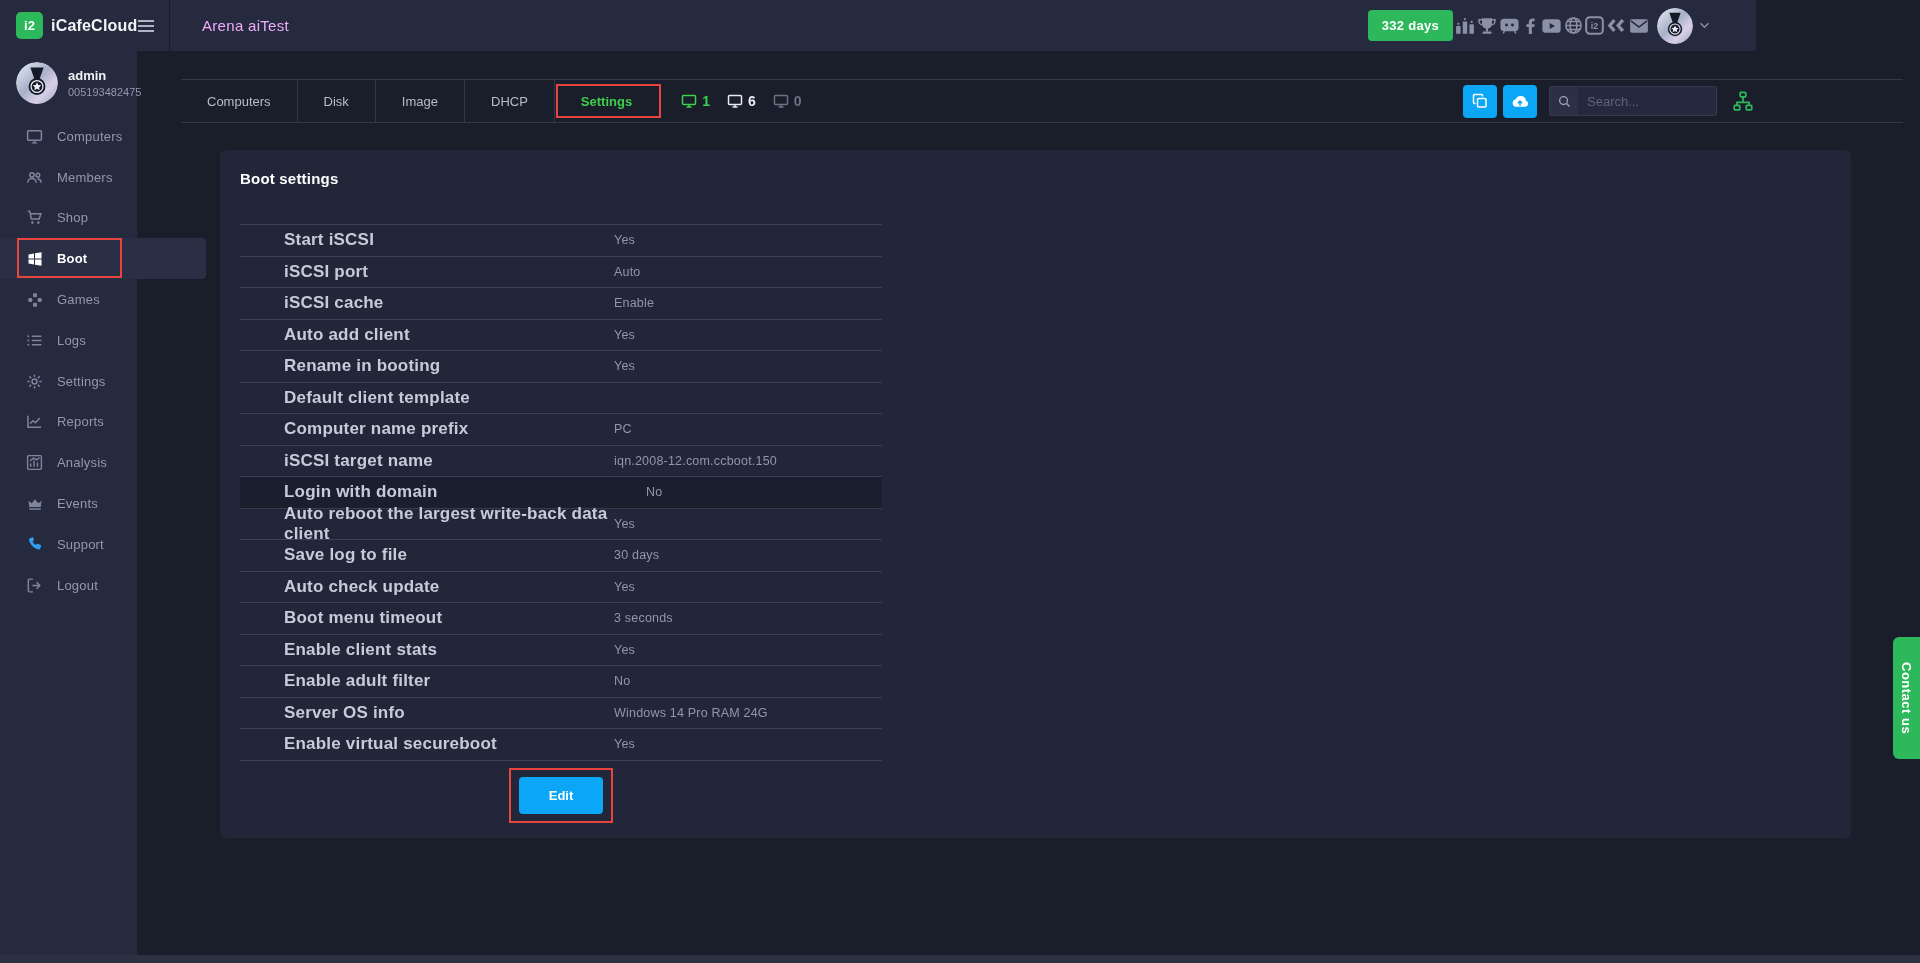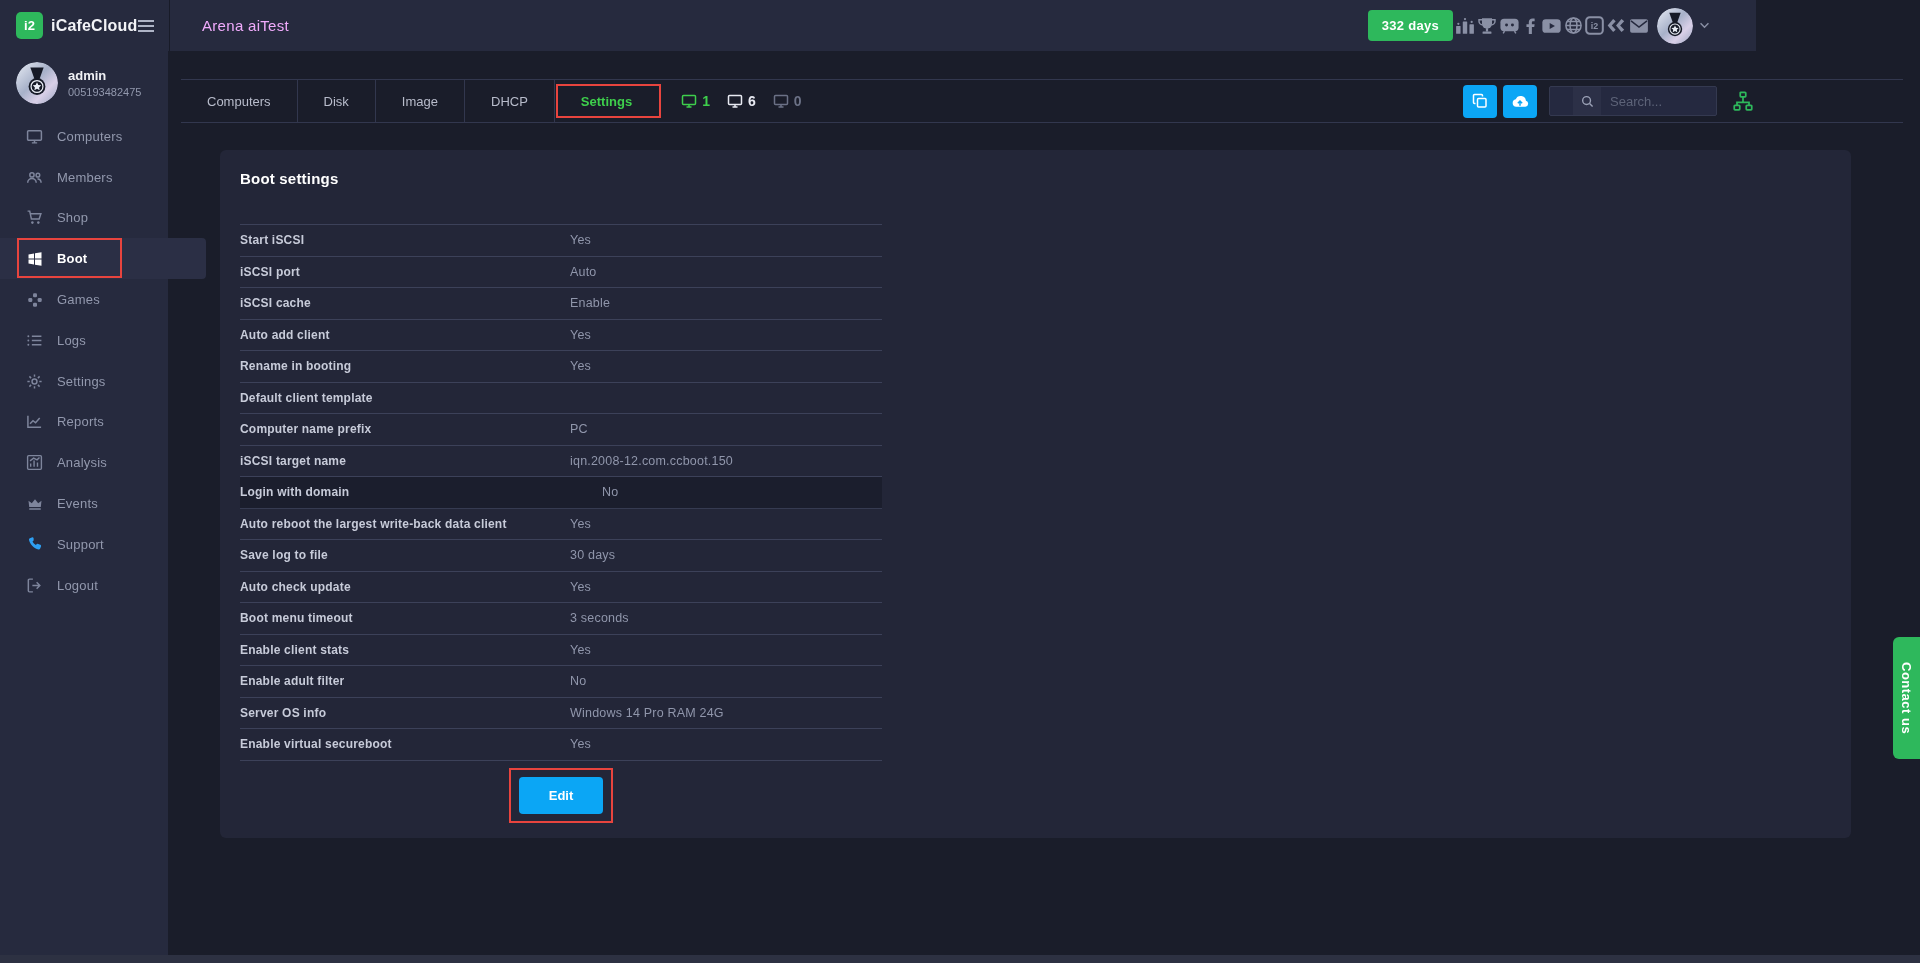--- a/index.html
+++ b/index.html
@@ -33,21 +33,21 @@
   .hamburger{margin-left:auto;margin-right:14px;background:none;border:none;cursor:pointer;color:#aeb4c6;display:flex;}
   .cafe-title{margin-left:32px;font-size:15px;color:#f0abfc;letter-spacing:.3px;}
   .topbar-right{margin-left:auto;display:flex;align-items:center;gap:2px;padding-right:46px;}
   .days-badge{background:var(--green);color:#fff;font-size:13px;font-weight:bold;padding:8px 14px;border-radius:4px;letter-spacing:.3px;}
   .tb-icon{background:none;border:none;cursor:pointer;color:var(--t-icon);display:flex;align-items:center;padding:0;}
   .user-menu{display:flex;align-items:center;gap:6px;cursor:pointer;margin-left:6px;}
   .avatar{width:36px;height:36px;border-radius:50%;overflow:hidden;flex:0 0 auto;}
   .chev{color:#8a90a5;display:flex;}
 
   
-  .sidebar{position:absolute;left:0;top:51px;width:168px;height:912px;background:var(--c-side);z-index:20;}
+  .sidebar{position:absolute;left:0;top:51px;width:137px;height:912px;background:var(--c-side);z-index:20;}
   .user-block{position:absolute;left:16px;top:11px;display:flex;align-items:center;}
   .avatar-lg{width:42px;height:42px;border-radius:50%;overflow:hidden;flex:0 0 auto;}
   .user-text{margin-left:10px;}
   .user-name{font-size:13px;font-weight:bold;color:#f0f1f5;}
   .user-id{font-size:11px;color:var(--t-side);margin-top:3px;}
   .side-nav{position:absolute;left:0;top:65px;width:168px;list-style:none;}
   .side-item{position:relative;height:40.8px;display:flex;align-items:center;padding-left:26px;cursor:pointer;color:var(--t-side);}
   .side-item .ico{width:17px;height:17px;display:flex;align-items:center;justify-content:center;color:#7e859c;flex:0 0 auto;}
   .side-item .lbl{margin-left:14px;font-size:13px;letter-spacing:.2px;}
   .side-item.active::before{content:"";position:absolute;left:0;top:0;bottom:0;width:206px;background:#2b2f45;border-radius:0 4px 4px 0;}
@@ -63,33 +63,33 @@
   .tab.active::after{content:"";position:absolute;left:1px;right:-3px;top:4px;bottom:4px;border:2px solid var(--red);}
   .mon-group{display:flex;align-items:center;gap:16px;margin-left:22px;}
   .mon{display:flex;align-items:center;gap:4px;cursor:pointer;}
   .mon .cnt{font-size:14px;font-weight:bold;}
   .mon-on{color:var(--green-bright);}
   .mon-off{color:#e8eaf2;}
   .mon-other{color:#6b7186;}
   .bar-right{margin-left:auto;display:flex;align-items:center;margin-right:150px;}
   .sq-btn{width:34px;height:33px;border:none;border-radius:4px;background:var(--blue);display:flex;align-items:center;justify-content:center;cursor:pointer;}
   .sq-btn + .sq-btn{margin-left:6px;}
-  .search-box{margin-left:12px;display:flex;align-items:center;height:30px;width:168px;background:#252940;border:1px solid #343950;border-radius:2px;overflow:hidden;padding-left:23px;}
+  .search-box{margin-left:12px;display:flex;align-items:center;height:30px;width:168px;background:#252940;border:1px solid #343950;border-radius:2px;overflow:hidden;}
   .search-ico{width:28px;height:100%;background:#2c3047;display:flex;align-items:center;justify-content:center;flex:0 0 auto;}
   .search-box input{flex:1;background:transparent;border:none;outline:none;color:#c7cbd9;font-size:13px;padding:0 9px;font-family:"Liberation Sans",sans-serif;}
   .search-box input::placeholder{color:#5d6378;}
   .net-btn{margin-left:16px;background:none;border:none;cursor:pointer;display:flex;color:var(--green);}
 
   
   .card{position:absolute;left:220px;top:150px;width:1631px;height:688px;background:var(--c-card);border-radius:6px;z-index:5;padding:20px 20px;}
   .card-title{font-size:15px;font-weight:bold;color:#fff;letter-spacing:.2px;}
   .settings-table{margin-top:37px;width:642px;border-top:1px solid var(--c-line);}
   .s-row{height:31.5px;display:flex;align-items:center;border-bottom:1px solid var(--c-line);}
   .s-row.hl{background:var(--c-row-hl);gap:32px;}
-  .s-label{width:330px;font-size:12px;font-weight:bold;color:var(--t-label);letter-spacing:.2px;}
+  .s-label{width:330px;font-size:17px;font-weight:bold;color:var(--t-label);letter-spacing:.2px;margin-left:44px;}
   .s-value{flex:1;font-size:12.5px;color:var(--t-value);letter-spacing:.2px;}
   .edit-zone{width:642px;display:flex;justify-content:center;margin-top:7px;}
   .red-box{border:2px solid var(--red);padding:7px 8px;}
   .btn-edit{width:84px;height:37px;background:var(--blue);border:none;border-radius:4px;color:#fff;font-size:13px;font-weight:bold;cursor:pointer;font-family:"Liberation Sans",sans-serif;}
 
   
   .contact-tab{position:absolute;right:0;top:637px;width:27px;height:122px;background:var(--green);border-radius:6px 0 0 6px;writing-mode:vertical-rl;display:flex;align-items:center;justify-content:center;color:#fff;font-size:13px;font-weight:bold;letter-spacing:.5px;cursor:pointer;z-index:40;}
   .hscrollbar{position:absolute;left:0;bottom:0;width:1920px;height:8px;background:#2d3142;z-index:50;}
   svg{display:block;}
 </style>

